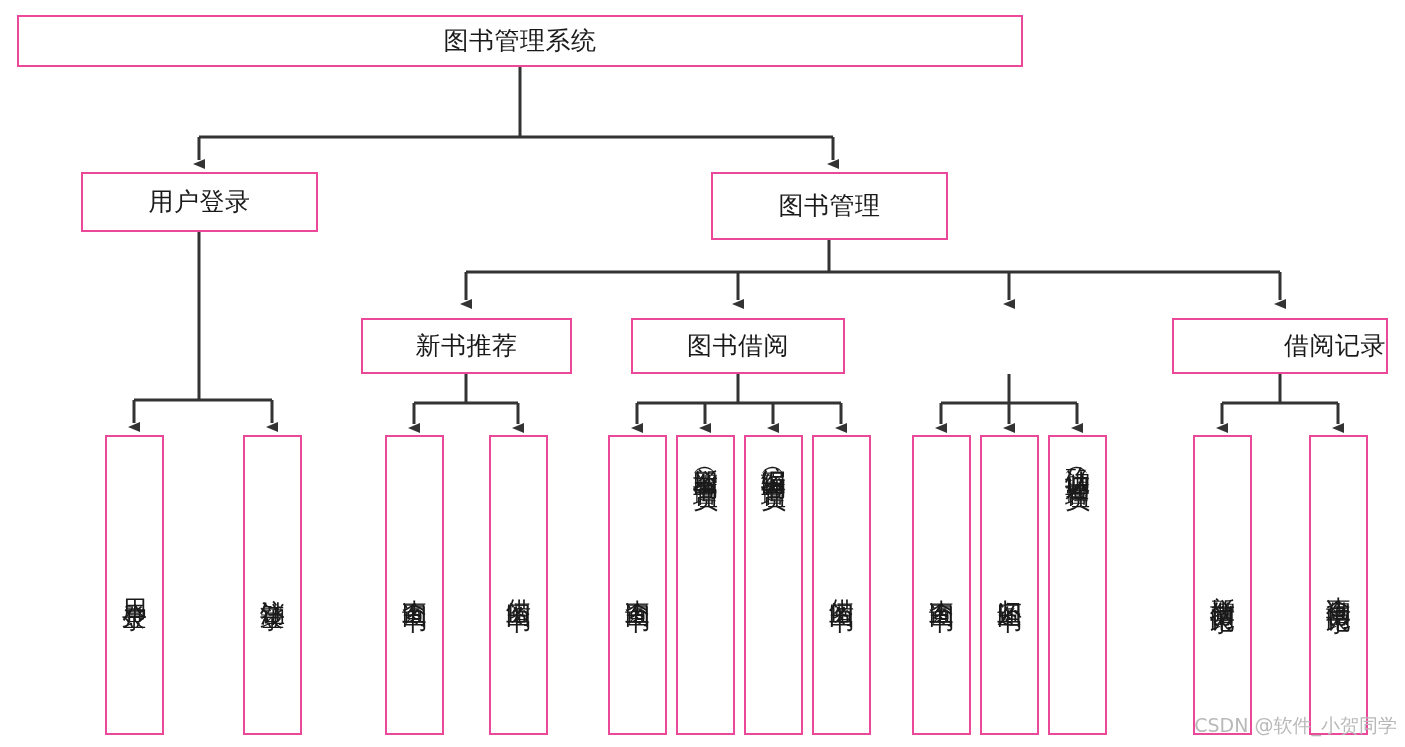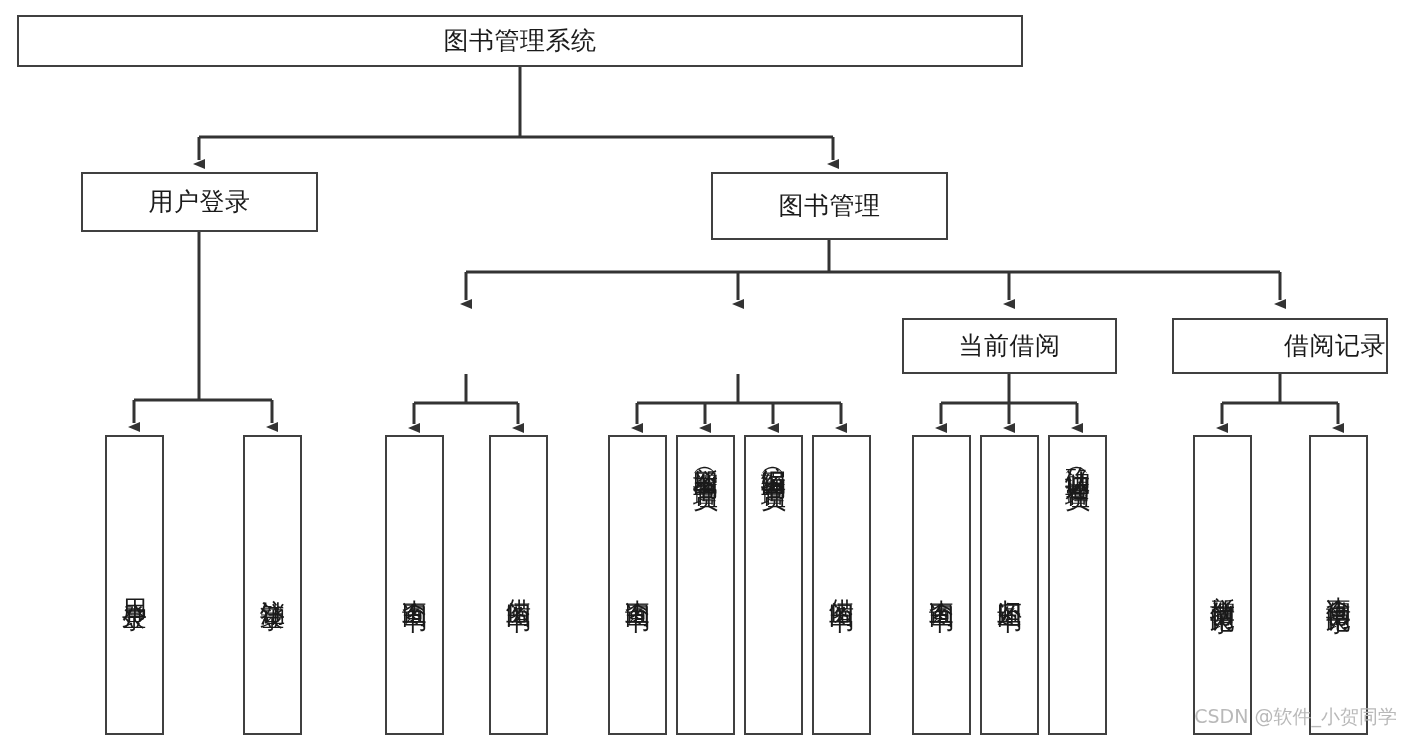--- a/index.html
+++ b/index.html
@@ -24,21 +24,21 @@
     left: 0;
     top: 0;
     width: 1405px;
     height: 747px;
     pointer-events: none;
   }
   .node {
     position: absolute;
     box-sizing: border-box;
     background: #ffffff;
-    border: 2px solid #404040;
+    border: 2px solid #ec4899;
     display: flex;
     align-items: center;
     justify-content: center;
     z-index: 2;
   }
   .node-label {
     display: block;
     text-align: center;
     color: #1a1a1a;
     line-height: 1.18;
@@ -67,21 +67,21 @@
     margin: 0 auto;
   }
   
   .node.v.short {
     align-items: center;
     padding-top: 0;
   }
   #watermark {
     position: absolute;
     right: 8px;
-    bottom: 17px;
+    bottom: 8px;
     font-size: 19px;
     color: #b9b9b9;
     white-space: nowrap;
     z-index: 5;
     font-family: "DejaVu Sans", "Liberation Sans", sans-serif;
     margin-top: 6px;
   }
 </style>
 </head>
 <body>
@@ -143,25 +143,28 @@
   </div>
 
   <div class="node h" style="left:81px; top:172px; width:237px; height:60px;">
     <span class="node-label">用户登录</span>
   </div>
 
   <div class="node h" style="left:711px; top:172px; width:237px; height:68px;">
     <span class="node-label">图书管理</span>
   </div>
 
-
-
-  <div class="node h" style="left:902px; top:318px; width:215px; height:56px;">
-    <span class="node-label">当前借阅</span>
-  </div>
+  <div class="node h" style="left:361px; top:318px; width:211px; height:56px;">
+    <span class="node-label">新书推荐</span>
+  </div>
+
+  <div class="node h" style="left:631px; top:318px; width:214px; height:56px;">
+    <span class="node-label">图书借阅</span>
+  </div>
+
 
   <div class="node h" style="left:1172px; top:318px; width:216px; height:56px;justify-content:flex-end;">
     <span class="node-label">借阅记录</span>
   </div>
 
   <div class="node v short" style="left:105px; top:435px; width:59px; height:300px;">
     <span class="node-label">用户登录</span>
   </div>
 
   <div class="node v short" style="left:243px; top:435px; width:59px; height:300px;">

